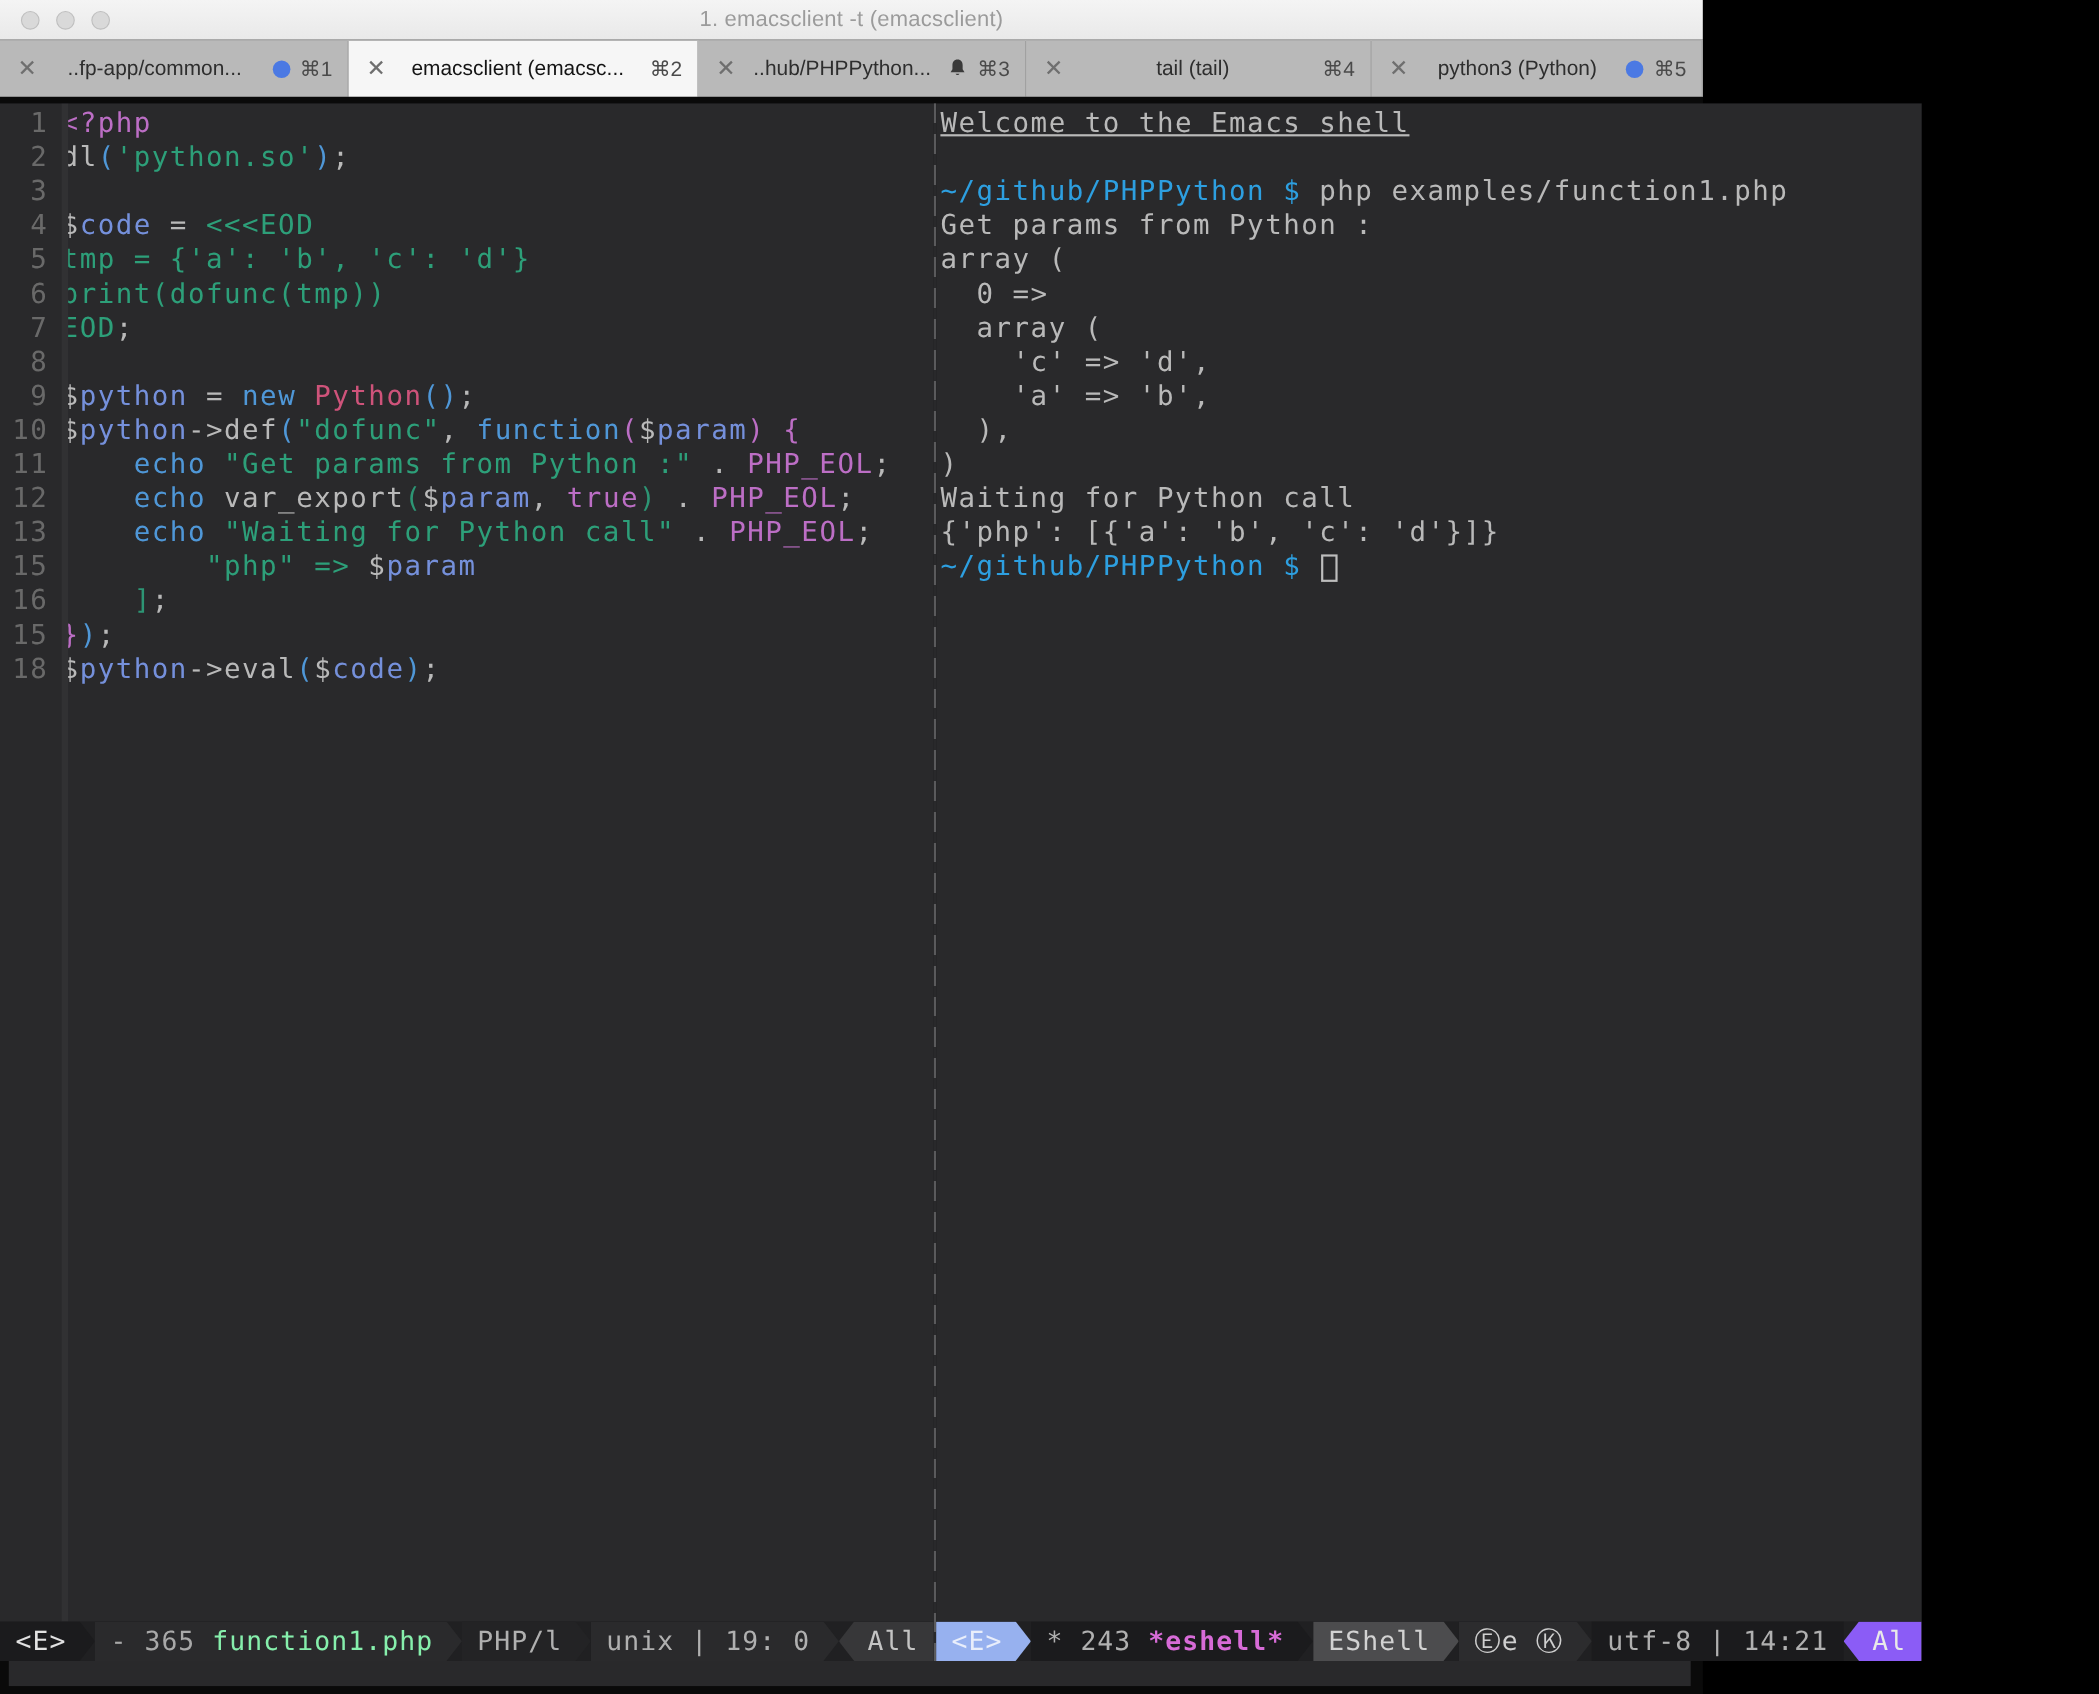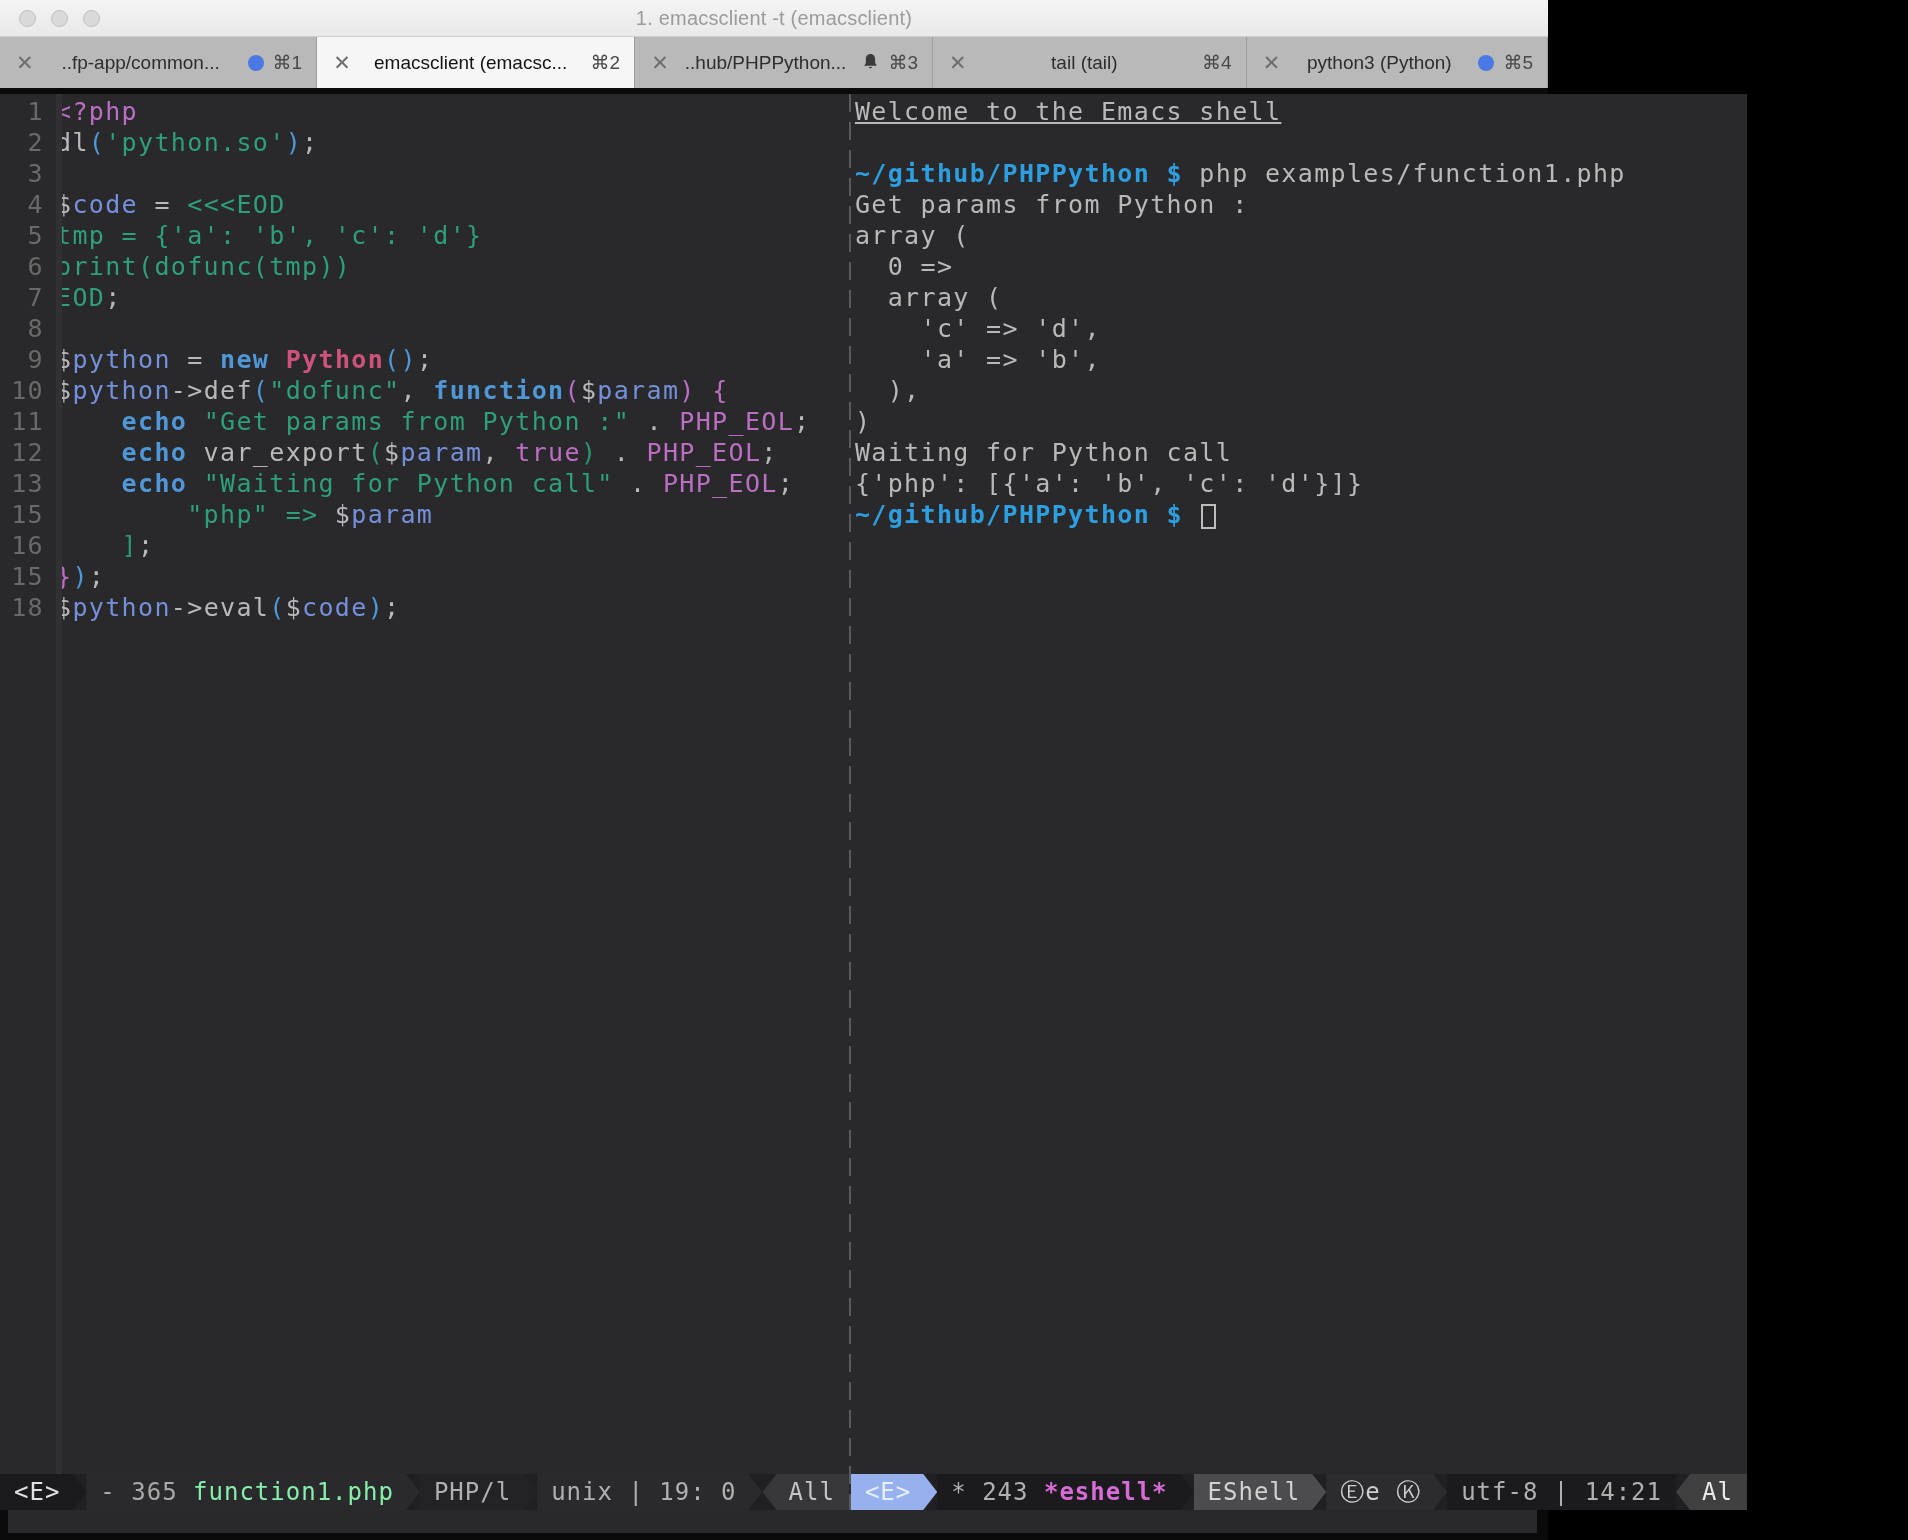--- a/index.html
+++ b/index.html
@@ -44,21 +44,21 @@
   .gut-strip { position:absolute; left:56px; top:0; bottom:0; width:6px; background:#313133; }
   .divider { width:10px; background:#29292b; display:flex; justify-content:center; }
   .divider-line { width:2px; height:100%;
       background:repeating-linear-gradient(to bottom,#5a5a5c 0px,#5a5a5c 18px,transparent 18px,transparent 28px); }
 
   .cl { height:31px; line-height:31px; white-space:pre; display:flex; }
   .ln { width:56px; padding-right:12px; text-align:right; color:#696969; flex:none; }
   .code { white-space:pre; }
   .sl { height:31px; line-height:31px; white-space:pre; padding-left:4px; }
 
-  .tk-b,.tk-t,.tk-prompt { font-weight:bold; }
+  .tk-b,.tk-t,.tk-prompt { font-weight:normal; }
   .cursor-box { display:inline-block; width:15px; height:25px; border:2px solid #bdbdbd;
                 vertical-align:middle; margin-left:2px; }
 
   
   .modeline { height:36px; background:#202022; display:flex; align-items:stretch;
               font-size:24px; letter-spacing:1px; overflow:hidden; }
   .seg { display:flex; align-items:center; white-space:pre; padding:0 14px; }
   .seg.arrow-right { clip-path:polygon(0 0,calc(100% - 14px) 0,100% 50%,calc(100% - 14px) 100%,0 100%);
                      padding-right:26px; }
   .seg.arrow-left { clip-path:polygon(0 50%,14px 0,100% 0,100% 100%,14px 100%);
@@ -173,21 +173,21 @@
           <div class="sl"><span class="tk-d" style="color: rgb(185, 185, 185);">{'php': [{'a': 'b', 'c': 'd'}]}</span></div>
           <div class="sl"><span class="tk-prompt" style="color: rgb(45, 159, 224);">~/github/PHPPython $</span><span class="tk-d" style="color: rgb(185, 185, 185);"> </span><span class="cursor-box"></span></div>
         </div>
       <div class="modeline" id="modeline-right">
           <div class="seg arrow-right" style="background: rgb(151, 177, 239);"><span style="color: rgb(233, 238, 251);">&lt;E&gt;</span></div>
           <div class="seg arrow-right" style="background: rgb(27, 27, 29);"><span style="color: rgb(176, 176, 176);">* 243 </span><span style="color: rgb(215, 107, 215); font-weight: bold;">*eshell*</span></div>
           <div class="seg arrow-right" style="background: rgb(76, 76, 78);"><span style="color: rgb(210, 210, 210);">EShell</span></div>
           <div class="seg arrow-right" style="background: rgb(44, 44, 46);"><span style="color: rgb(207, 207, 207);">Ⓔe Ⓚ</span></div>
           <div class="seg-spacer"></div>
           <div class="seg" style="background: rgb(27, 27, 29);"><span style="color: rgb(176, 176, 176);">utf-8 | 14:21</span></div>
-          <div class="seg arrow-left" style="background: #404040;"><span style="color: rgb(233, 233, 233);">Al</span></div>
+          <div class="seg arrow-left" style="background: #8b5cf6;"><span style="color: rgb(233, 233, 233);">Al</span></div>
         </div>
     </div>
 
     <div class="pad-right"></div>
   </div>
 
   <div class="minibuffer"></div>
   <div class="bottom-black"></div>
 
 </div>

